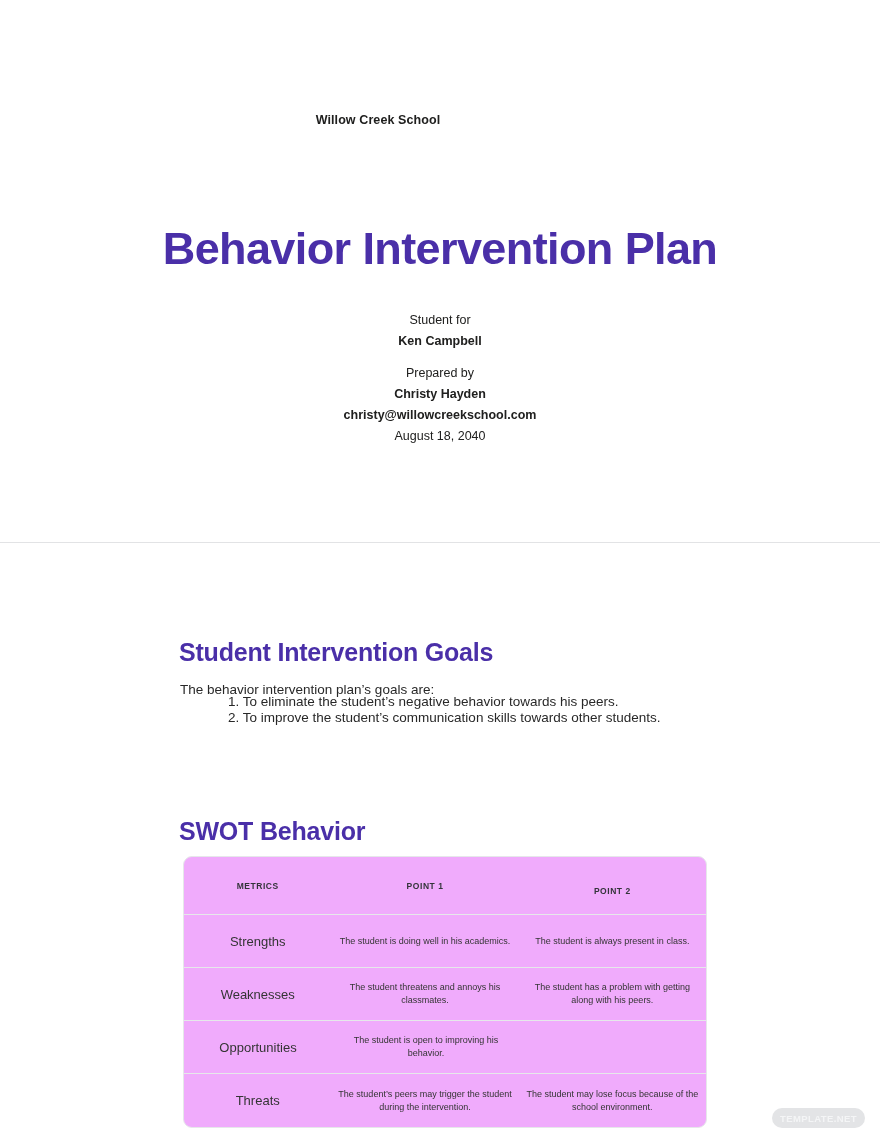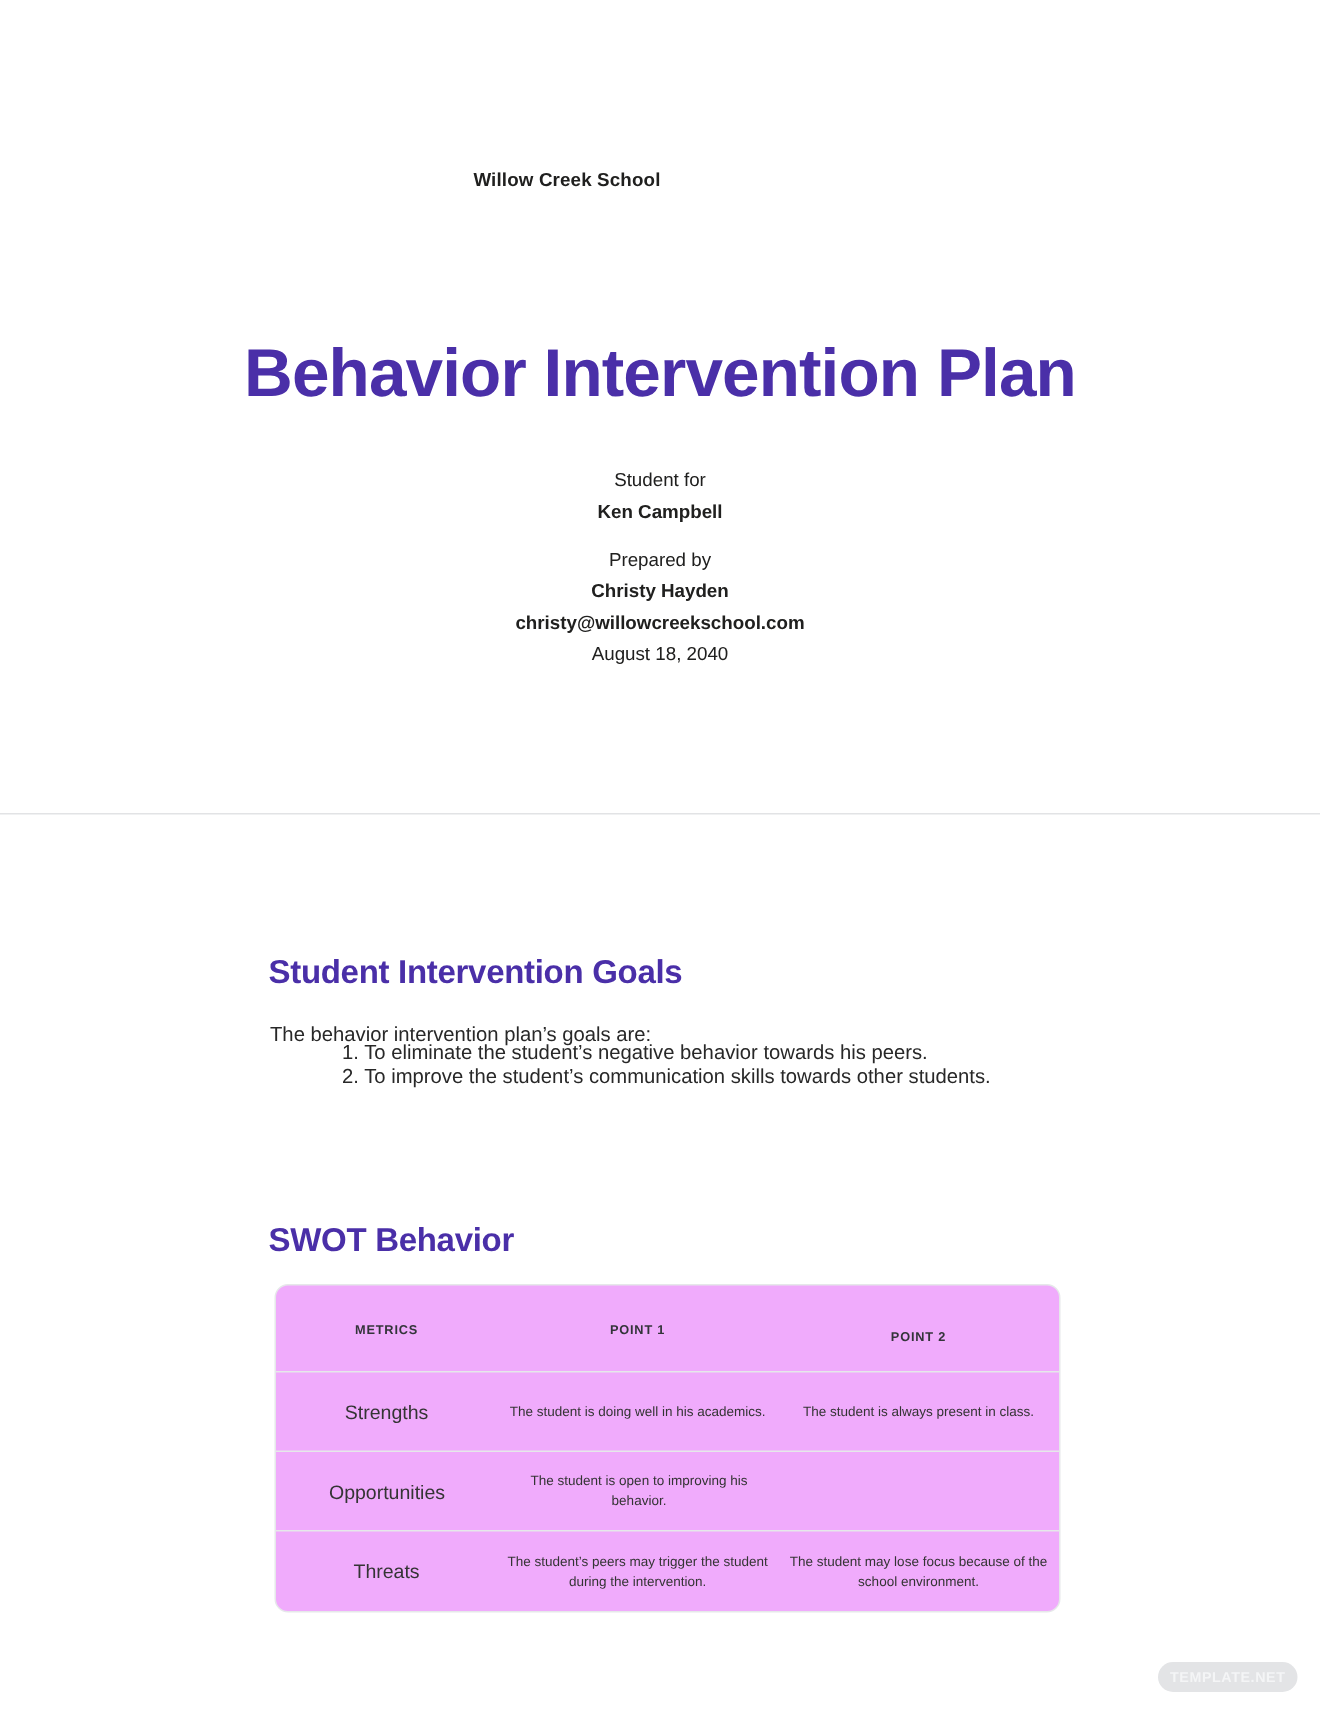--- a/index.html
+++ b/index.html
@@ -79,21 +79,21 @@
   .content {
     position: absolute;
     left: 0;
     top: 543px;
     width: 880px;
   }
 
   .section-heading {
     position: absolute;
     left: 179px;
-    font-size: 22px;
+    font-size: 25px;
     font-weight: bold;
     color: #4a2fa8;
     letter-spacing: -0.2px;
   }
   .heading-goals { top: 74px; }
   .heading-swot  { top: 253px; }
 
   .intro-text {
     position: absolute;
     left: 180px;
@@ -236,20 +236,25 @@
       <div class="cell col-p1">POINT 1</div>
       <div class="cell col-p2">POINT 2</div>
     </div>
 
     <div class="swot-row swot-body-row">
       <div class="cell col-metric">Strengths</div>
       <div class="cell col-p1">The student is doing well in his academics.</div>
       <div class="cell col-p2">The student is always present in class.</div>
     </div>
 
+    <div class="swot-row swot-body-row">
+      <div class="cell col-metric">Weaknesses</div>
+      <div class="cell col-p1">The student threatens and annoys his classmates.</div>
+      <div class="cell col-p2">The student has a problem with getting along with his peers.</div>
+    </div>
 
     <div class="swot-row swot-body-row">
       <div class="cell col-metric">Opportunities</div>
       <div class="cell col-p1">The student is open to improving his behavior.</div>
     </div>
 
     <div class="swot-row swot-body-row">
       <div class="cell col-metric">Threats</div>
       <div class="cell col-p1">The student’s peers may trigger the student during the intervention.</div>
       <div class="cell col-p2">The student may lose focus because of the school environment.</div>

